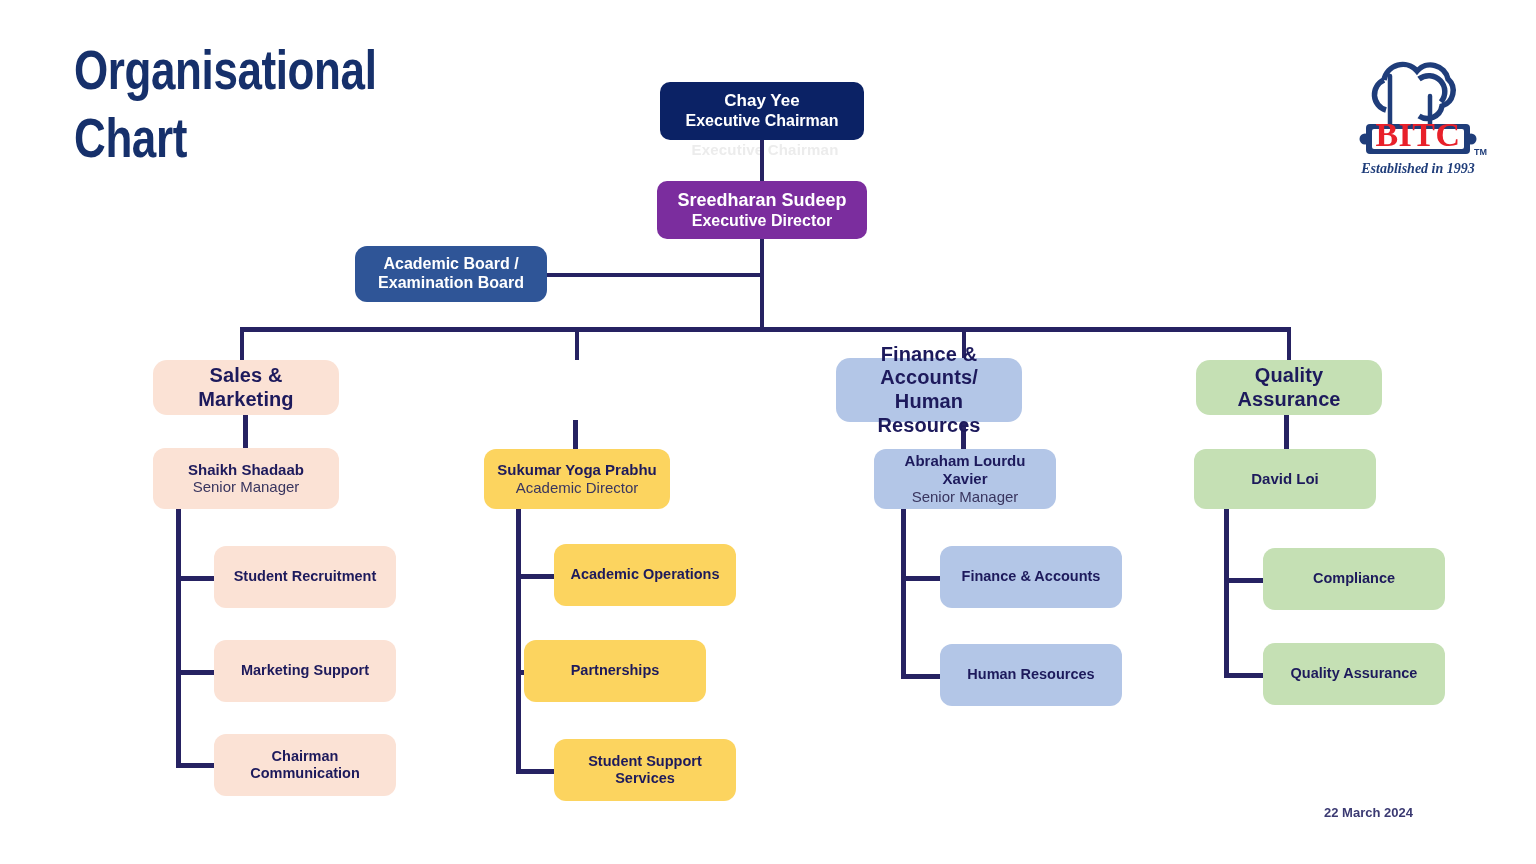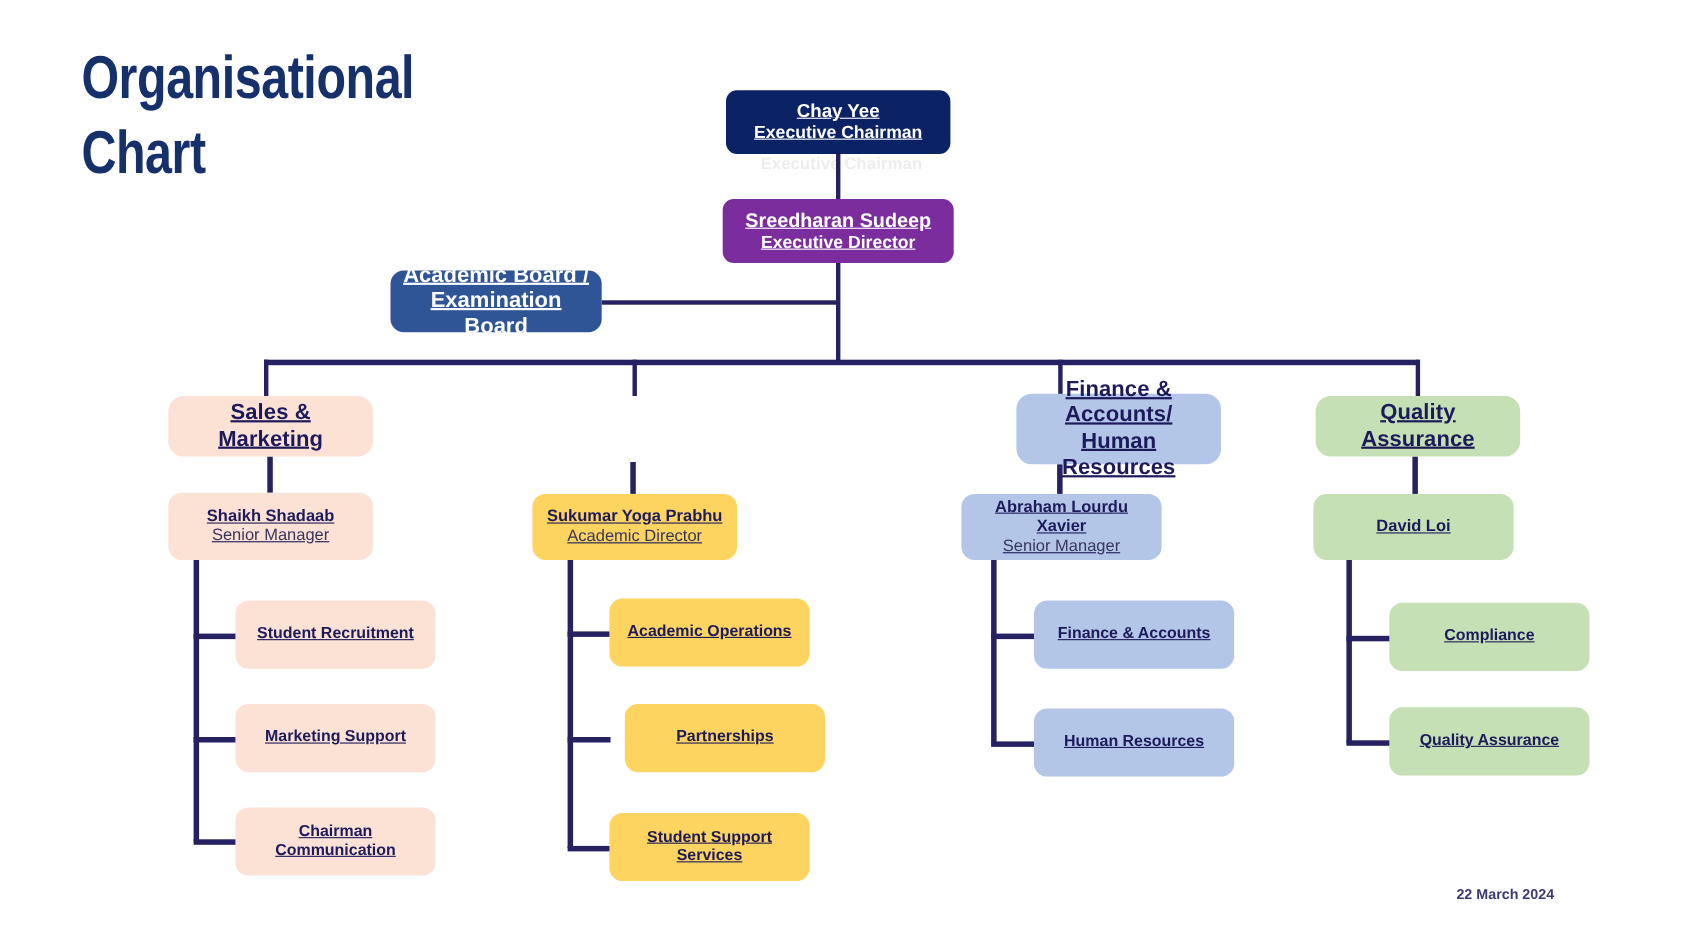--- a/index.html
+++ b/index.html
@@ -60,21 +60,20 @@
   .box {
     position: absolute;
     box-sizing: border-box;
     border-radius: 12px;
     display: flex;
     flex-direction: column;
     align-items: center;
     justify-content: center;
     text-align: center;
     padding: 4px 8px;
-    text-decoration: underline;
   }
   .box .l1 {
     font-weight: 700;
     line-height: 1.18;
   }
   .box .l2 {
     font-weight: 400;
     line-height: 1.2;
   }
 
@@ -93,21 +92,21 @@
     border-radius: 10px;
   }
   .box.director .l1 { font-size: 18px; }
   .box.director .l2 { font-size: 16px; font-weight: 700; }
 
   .box.acadboard {
     background: #2f5597;
     color: #ffffff;
     border-radius: 12px;
   }
-  .box.acadboard .l1 { font-size: 20px; }
+  .box.acadboard .l1 { font-size: 16px; }
 
   
   .box.dept {
     color: #1d1a5c;
     border-radius: 14px;
   }
   .box.dept .l1 { font-size: 20px; letter-spacing: 0.1px; }
 
   
   .box.mgr {
@@ -158,20 +157,45 @@
 </head>
 <body>
 
 <div id="stage">
 
   <div id="title">
     <span class="tline">Organisational</span>
     <span class="tline">Chart</span>
   </div>
 
+  <div id="logo">
+    <svg width="140" height="145" viewBox="0 0 140 145" xmlns="http://www.w3.org/2000/svg">
+
+      <g fill="none" stroke="#1f3d7a" stroke-width="5.5">
+        <path d="M36 40 a19 19 0 0 1 33 -9 a18 18 0 0 1 31 8 a16 16 0 0 1 -6 27 a15 15 0 0 1 -23 10"></path>
+        <path d="M36 40 a16 16 0 0 0 2 30"></path>
+        <path d="M71 39 a16 16 0 0 1 22 23"></path>
+      </g>
+
+      <g stroke="#1f3d7a" stroke-width="4.5" fill="none" stroke-linecap="round">
+        <line x1="42" y1="36" x2="42" y2="86"></line>
+        <line x1="82" y1="56" x2="82" y2="86"></line>
+      </g>
+
+      <rect x="18" y="84" width="104" height="30" rx="4" fill="#1f3d7a"></rect>
+      <rect x="24" y="89" width="92" height="20" rx="2" fill="#ffffff"></rect>
+      <circle cx="17" cy="99" r="5.5" fill="#1f3d7a"></circle>
+      <circle cx="123" cy="99" r="5.5" fill="#1f3d7a"></circle>
+
+      <text x="70" y="106" text-anchor="middle" font-family="'Liberation Serif', serif" font-size="34" font-weight="700" fill="#e8202a" letter-spacing="0.5">BITC</text>
+      <text x="126" y="115" font-family="'Liberation Sans', sans-serif" font-size="9" font-weight="700" fill="#1f3d7a">TM</text>
+
+      <text x="70" y="133" text-anchor="middle" font-family="'Liberation Serif', serif" font-size="14" font-style="italic" font-weight="700" fill="#1f3d7a">Established in 1993</text>
+    </svg>
+  </div>
 
   <div id="ghost">Executive Chairman</div>
 
   <div class="ln v" style="left:760px; top:140px; height:41px;"></div>
 
   <div class="ln v" style="left:760px; top:239px; height:90px;"></div>
 
   <div class="ln h" style="left:547px; top:273px; width:215px;"></div>
 
   <div class="ln thick-h" style="left:240px; top:327px; width:1050px;"></div>
@@ -217,21 +241,21 @@
   <div class="box acadboard" style="left:355px; top:246px; width:192px; height:56px;">
     <span class="l1">Academic Board /</span>
     <span class="l1">Examination Board</span>
   </div>
 
   <div class="box dept fill-peach" style="left:153px; top:360px; width:186px; height:55px;">
     <span class="l1">Sales &amp; Marketing</span>
   </div>
 
 
-  <div class="box dept fill-blue" style="left:924px; top:358px; width:186px; height:64px;">
+  <div class="box dept fill-blue" style="left:836px; top:358px; width:186px; height:64px;">
     <span class="l1">Finance &amp; Accounts/</span>
     <span class="l1">Human Resources</span>
   </div>
 
   <div class="box dept fill-green" style="left:1196px; top:360px; width:186px; height:55px;">
     <span class="l1">Quality Assurance</span>
   </div>
 
   <div class="box mgr fill-peach" style="left:153px; top:448px; width:186px; height:61px;">
     <span class="l1">Shaikh Shadaab</span>
@@ -259,21 +283,21 @@
     <span class="l1">Marketing Support</span>
   </div>
   <div class="box unit fill-peach" style="left:214px; top:734px; width:182px; height:62px;">
     <span class="l1">Chairman</span>
     <span class="l1">Communication</span>
   </div>
 
   <div class="box unit fill-yellow" style="left:554px; top:544px; width:182px; height:62px;">
     <span class="l1">Academic Operations</span>
   </div>
-  <div class="box unit fill-yellow" style="left:568px; top:640px; width:182px; height:62px;">
+  <div class="box unit fill-yellow" style="left:524px; top:640px; width:182px; height:62px;">
     <span class="l1">Partnerships</span>
   </div>
   <div class="box unit fill-yellow" style="left:554px; top:739px; width:182px; height:62px;">
     <span class="l1">Student Support</span>
     <span class="l1">Services</span>
   </div>
 
   <div class="box unit fill-blue" style="left:940px; top:546px; width:182px; height:62px;">
     <span class="l1">Finance &amp; Accounts</span>
   </div>

